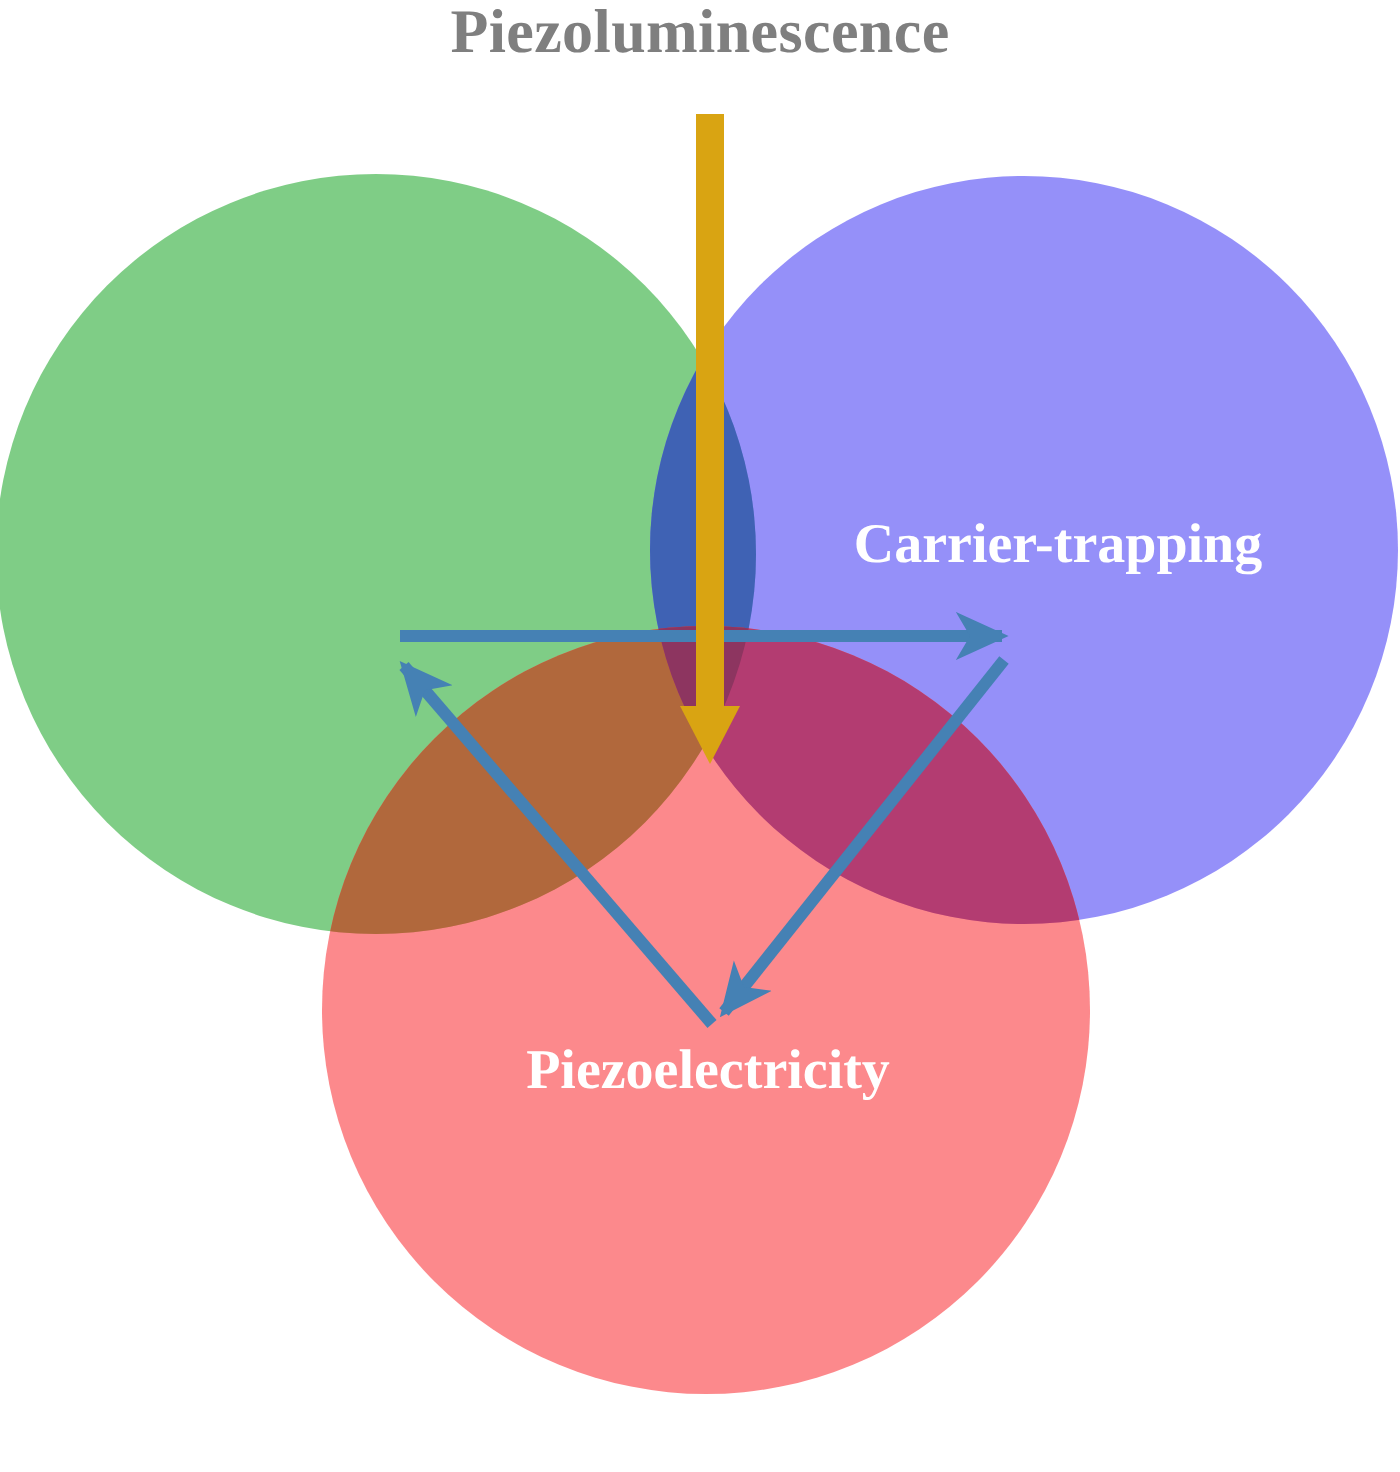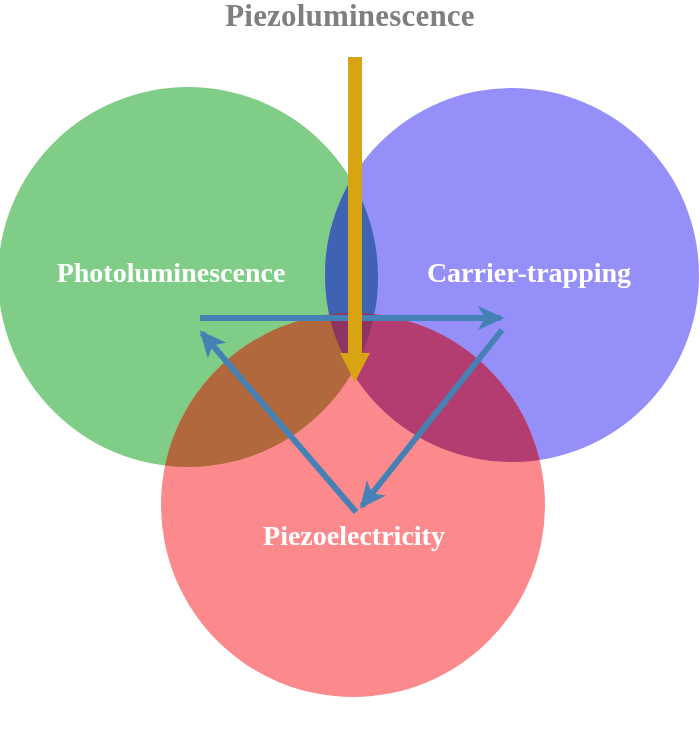--- a/index.html
+++ b/index.html
@@ -128,19 +128,18 @@
     </g>
 
     <g>
       <rect x="348" y="57" width="14" height="300" fill="#d9a412"></rect>
       <polygon points="340,353 370,353 355,382" fill="#d9a412"></polygon>
     </g>
   </svg>
 
   <div class="fig-title">Piezoluminescence</div>
 
-  <div class="circle-label label-photoluminescence">Photoluminescence</div>
 
   <div class="circle-label label-carrier-trapping">Carrier-trapping</div>
 
   <div class="circle-label label-piezoelectricity">Piezoelectricity</div>
 
 </div>
 
 </body></html>

